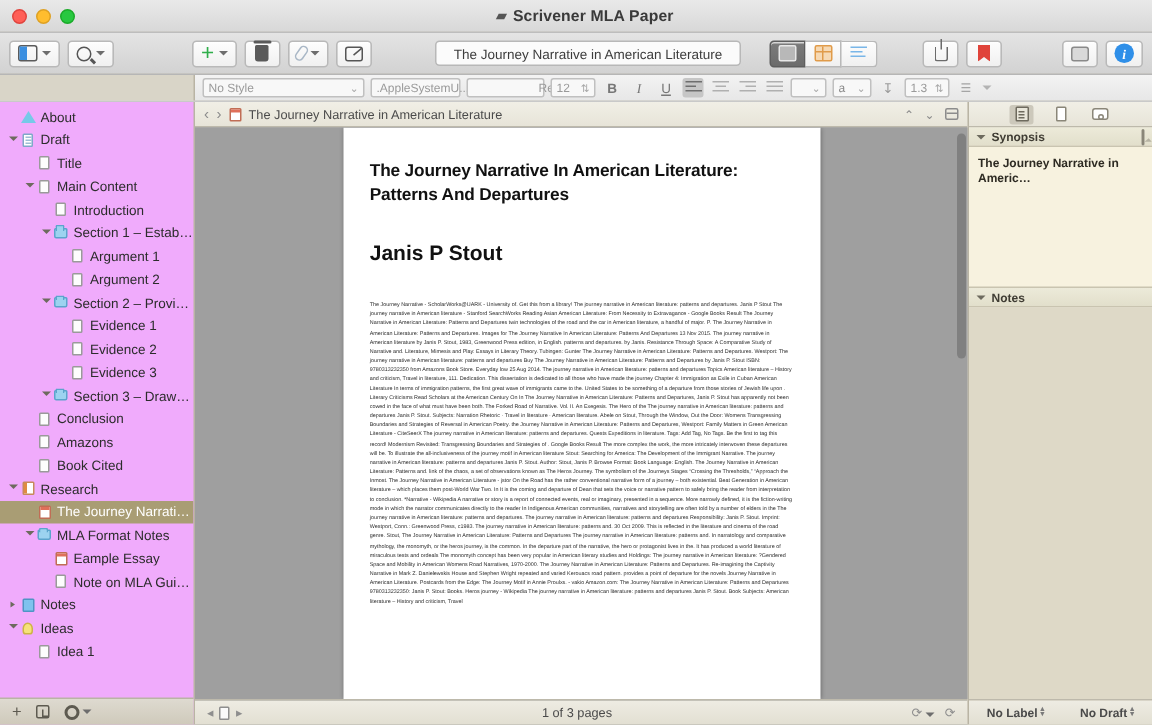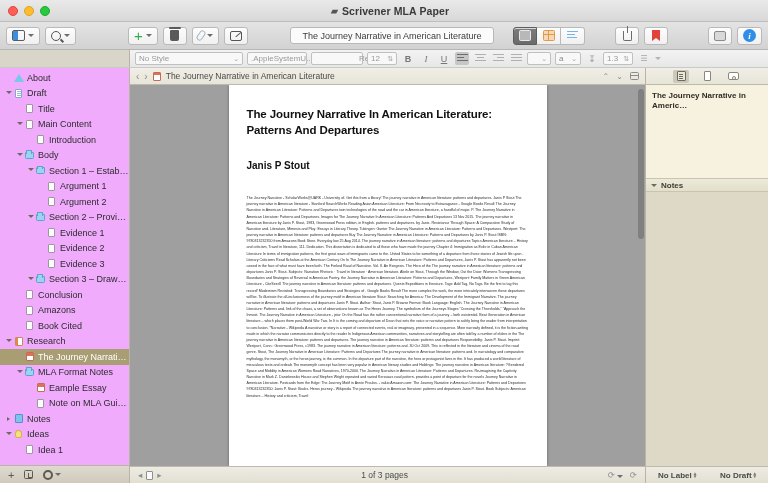--- a/index.html
+++ b/index.html
@@ -157,21 +157,21 @@
   .eh-right{margin-left:auto;display:flex;align-items:center;gap:7px;color:#8c8c8c;font-size:8px;}
   .eh-sq{width:9px;height:8px;border:1.2px solid #8c8c8c;border-radius:1.5px;position:relative;}
   .eh-sq:before{content:"";position:absolute;left:0;right:0;top:2px;height:1.2px;background:#8c8c8c;}
 
   .paper-scroll{flex:1; position:relative; overflow:hidden; background:#9f9f9f; display:flex; justify-content:center;}
   .paper{
     width:318px; background:#fff; margin-top:0; padding:22px 18px 0 18px;
     box-shadow:0 0 3px rgba(0,0,0,.35);
   }
   .doc-h1{font-size:11.5px;font-weight:700;color:#111;line-height:1.35;letter-spacing:-.1px;}
-  .doc-author{font-size:10px;font-weight:700;color:#111;margin-top:22px;}
+  .doc-author{font-size:14px;font-weight:700;color:#111;margin-top:22px;}
   .doc-body{font-size:3.6px;line-height:1.72;color:#2b2b2b;margin-top:24px;text-align:left;}
   .vscroll{position:absolute;right:1px;top:4px;width:6px;height:150px;background:rgba(90,90,90,.45);border-radius:3px;}
 
   .editor-footer{
     height:17px;flex:0 0 17px;background:linear-gradient(#eeece3,#e2dfd2);
     border-top:1px solid #bdb9ab;display:flex;align-items:center;padding:0 8px;font-size:8.5px;color:#50504a;
   }
   .ef-left{display:flex;align-items:center;gap:4px;color:#8e8e8e;}
   .pagecount{margin:0 auto;color:#4a4a4a;font-size:8.5px;}
   .ef-right{display:flex;align-items:center;gap:7px;color:#8e8e8e;}
@@ -415,30 +415,20 @@
             </span>
             <span class="rlabel">Main Content</span>
           </div>
           <div class="row">
             <span style="width:26px;flex:0 0 26px"></span>
             <span class="disc"></span>
             <span class="bico">
               <span class="bi-doc"></span>
             </span>
             <span class="rlabel">Introduction</span>
-          </div>
-          <div class="row">
-            <span style="width:15px;flex:0 0 15px"></span>
-            <span class="disc">
-              <span class="tri open"></span>
-            </span>
-            <span class="bico">
-              <span class="bi-folder"></span>
-            </span>
-            <span class="rlabel">Body</span>
           </div>
           <div class="row">
             <span style="width:26px;flex:0 0 26px"></span>
             <span class="disc">
               <span class="tri open"></span>
             </span>
             <span class="bico">
               <span class="bi-folder"></span>
             </span>
             <span class="rlabel">Section 1 – Establish Argu…</span>
@@ -652,20 +642,25 @@
             <span class="it-card"></span>
           </span>
         <span class="it">
             <span class="it-book"></span>
           </span>
         <span class="it">
             <span class="it-tag"></span>
           </span>
       </div>
 
+      <div class="insp-section-hdr">
+        <span class="tri"></span>
+        <span>Synopsis</span>
+        <span class="hdr-right"><span class="img-ic"></span></span>
+      </div>
       <div class="synopsis-body">The Journey Narrative in Americ…</div>
 
       <div class="insp-section-hdr">
         <span class="tri"></span>
         <span>Notes</span>
       </div>
       <div class="notes-body"></div>
 
       <div class="insp-footer">
         <span class="pop">

